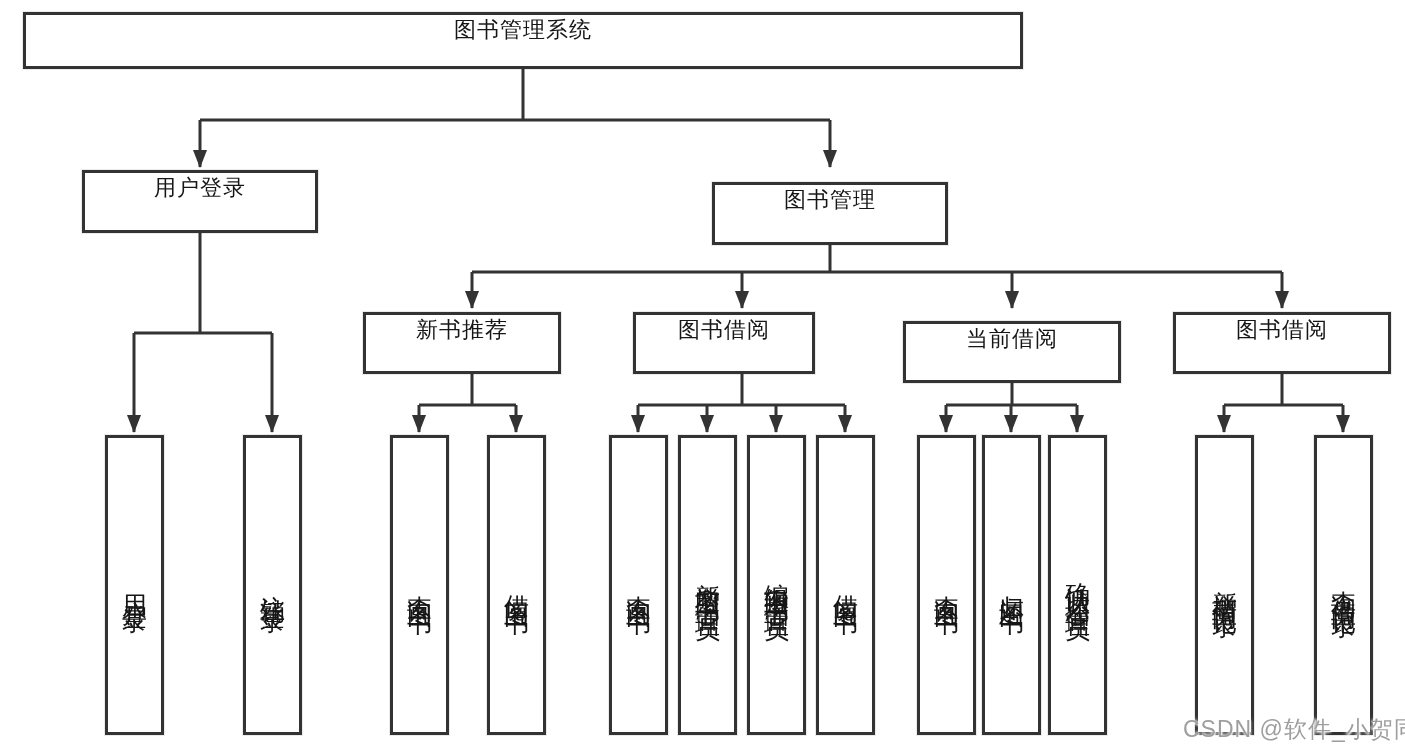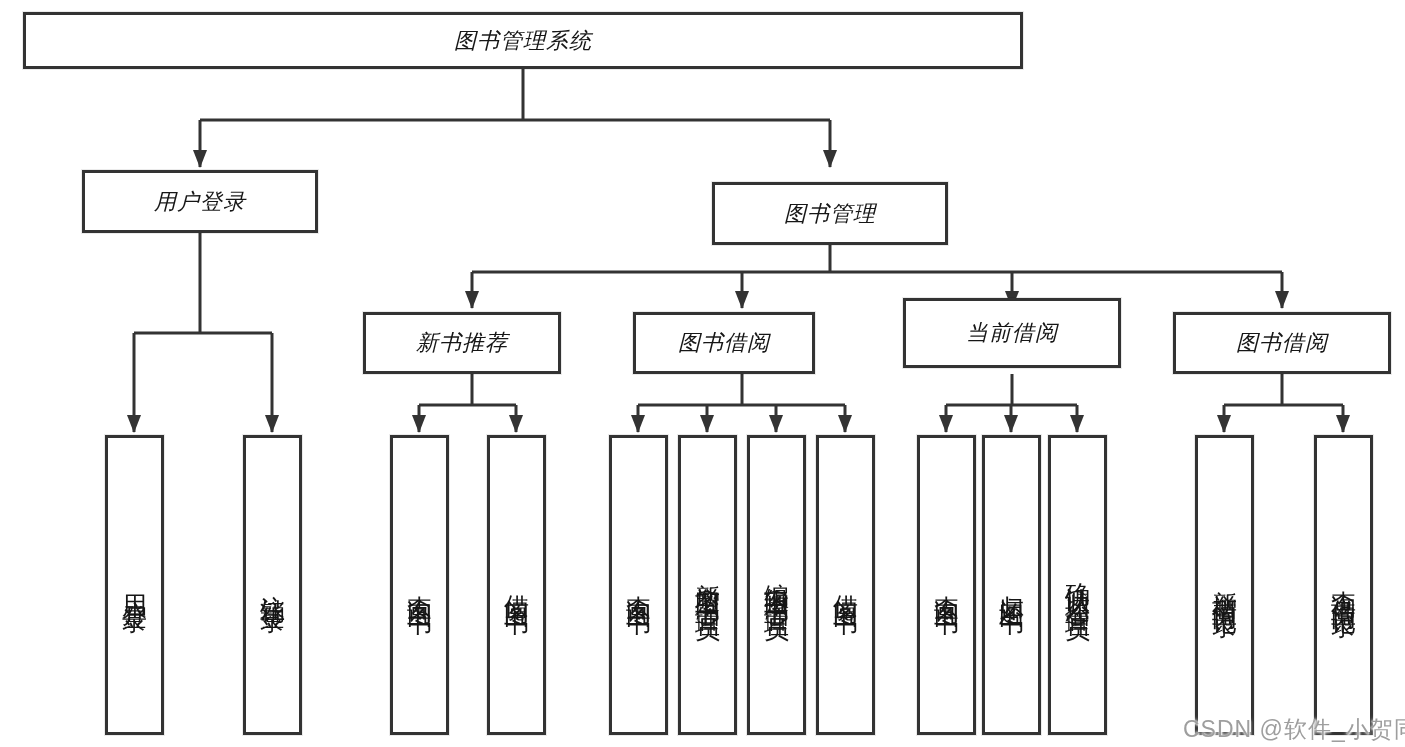--- a/index.html
+++ b/index.html
@@ -21,24 +21,23 @@
   }
   .canvas{position:absolute;inset:0;}
   svg.wires{position:absolute;left:0;top:0;z-index:1;}
   svg.wires .wire{stroke:var(--line);stroke-width:3;fill:none;}
   svg.wires .arrowhead{fill:var(--line);stroke:none;}
 
   .hbox{
     position:absolute;z-index:2;
     background:var(--box-fill);
     border:3px solid var(--box-border);
-    display:flex;align-items:center;justify-content:center;
+    display:flex;align-items:flex-start;justify-content:center;
     font-size:22px;letter-spacing:1px;
     box-shadow:0 0 0 1px rgba(0,0,0,0.08);
-    font-style:italic;
   }
   .vbox{
     position:absolute;z-index:2;
     top:435px;width:59px;height:300px;
     background:var(--box-fill);
     border:3px solid var(--box-border);
     display:flex;align-items:center;justify-content:center;
     box-shadow:0 0 0 1px rgba(0,0,0,0.08);
   }
   .vtext{
@@ -123,21 +122,21 @@
   <div class="hbox" style="left:712px;top:182px;width:236px;height:63px">
     <span>图书管理</span>
   </div>
 
   <div class="hbox" style="left:363px;top:312px;width:198px;height:62px">
     <span>新书推荐</span>
   </div>
   <div class="hbox" style="left:633px;top:312px;width:182px;height:62px">
     <span>图书借阅</span>
   </div>
-  <div class="hbox" style="left:903px;top:298px;width:218px;height:70px">
+  <div class="hbox" style="left:903px;top:321px;width:218px;height:62px">
     <span>当前借阅</span>
   </div>
   <div class="hbox" style="left:1173px;top:312px;width:218px;height:62px">
     <span>图书借阅</span>
   </div>
 
   <div class="vbox" style="left:105px">
     <span class="vtext">用户登录</span>
   </div>
   <div class="vbox" style="left:243px">

